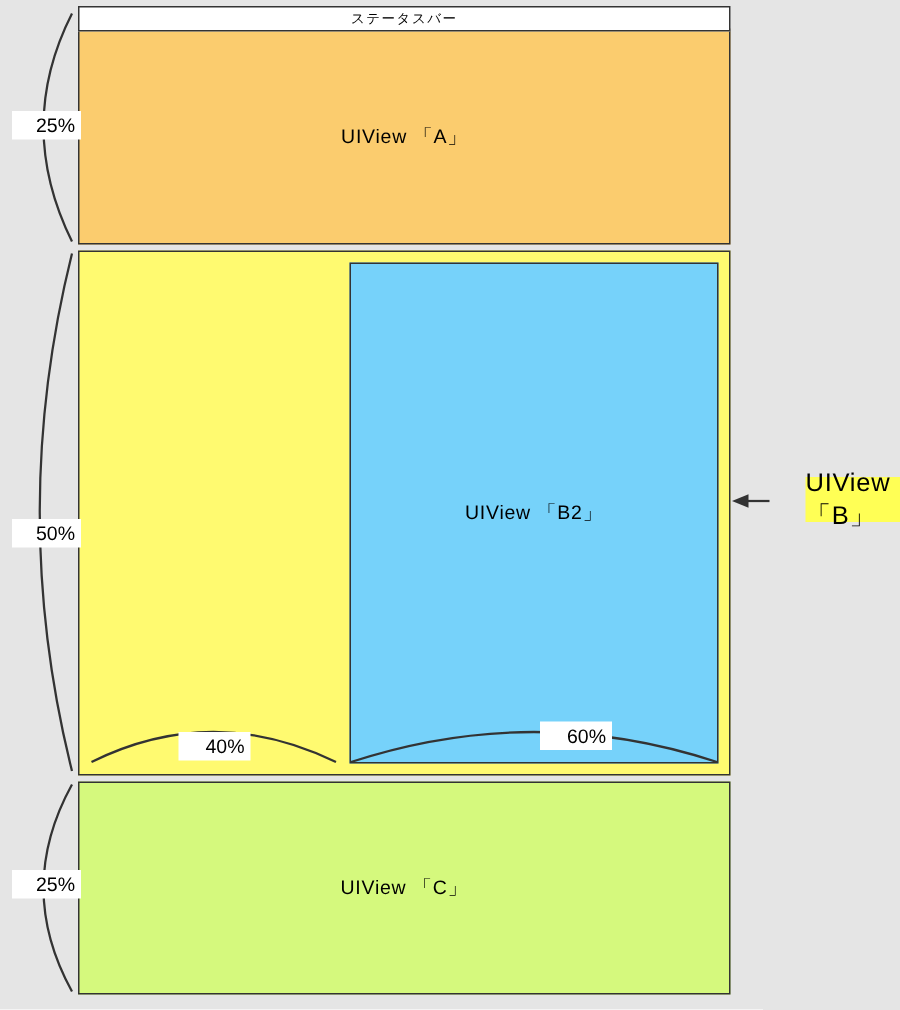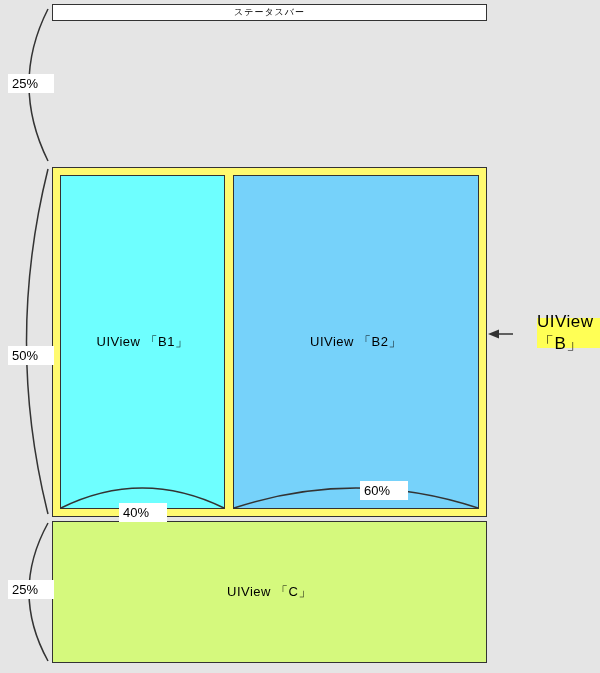--- a/index.html
+++ b/index.html
@@ -53,53 +53,53 @@
     z-index:5;pointer-events:none;
   }
   .overlay path,.overlay line{stroke:var(--border,#333);stroke-width:1.5;fill:none;}
   .overlay polygon{fill:var(--border,#333);stroke:none;}
   .pct-label{
     position:absolute;
     z-index:6;
     background:var(--label-bg,#fff);
     font-size:13px;
     padding:2px 4px;
-    text-align:left;
+    text-align:right;
     line-height:15px;
   }
   .pct-a{left:8px;top:74px;width:38px;}
   .pct-b{left:8px;top:328px;width:38px;margin-top:18px;}
   .pct-c{left:8px;top:580px;width:38px;}
-  .pct-b1{left:119px;top:503px;width:40px;}
+  .pct-b1{left:119px;top:488px;width:40px;}
   .pct-b2{left:332px;top:481px;width:40px;margin-left:28px;}
   .callout{
     position:absolute;
     left:537px;top:318px;width:82px;height:30px;
     background:var(--callout-fill,#FFFF55);
     display:flex;align-items:center;justify-content:center;
     z-index:6;
     font-size:17px;
     letter-spacing:.5px;
   }
 </style>
 </head>
 <body>
 
 <div class="stage">
 
   <div class="box statusbar">
     <span class="box-label">ステータスバー</span>
   </div>
 
+  <div class="box view-a">
+    <span class="box-label">UIView 「A」</span>
+  </div>
 
   <div class="box view-b"></div>
 
-  <div class="box view-b1">
-    <span class="box-label">UIView 「B1」</span>
-  </div>
 
   <div class="box view-b2">
     <span class="box-label">UIView 「B2」</span>
   </div>
 
   <div class="box view-c">
     <span class="box-label">UIView 「C」</span>
   </div>
 
   <svg class="overlay" viewBox="0 0 600 673" xmlns="http://www.w3.org/2000/svg">

